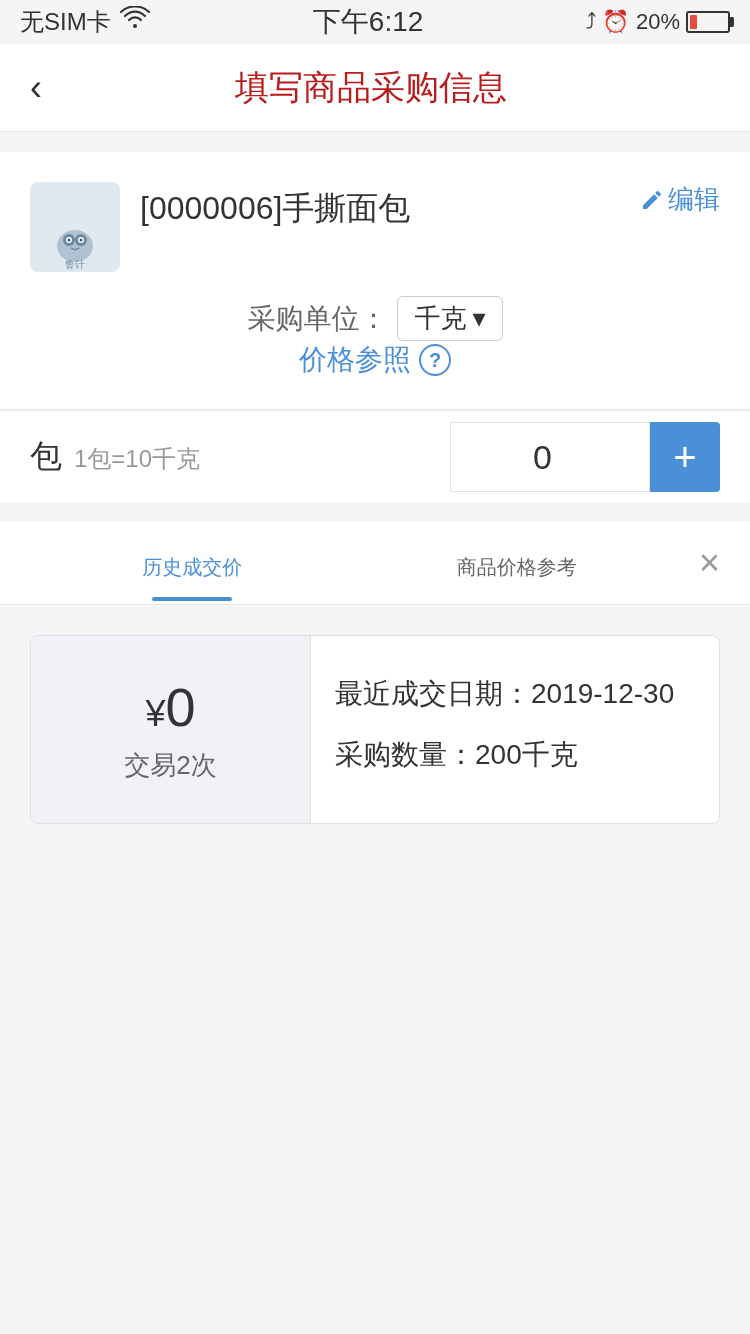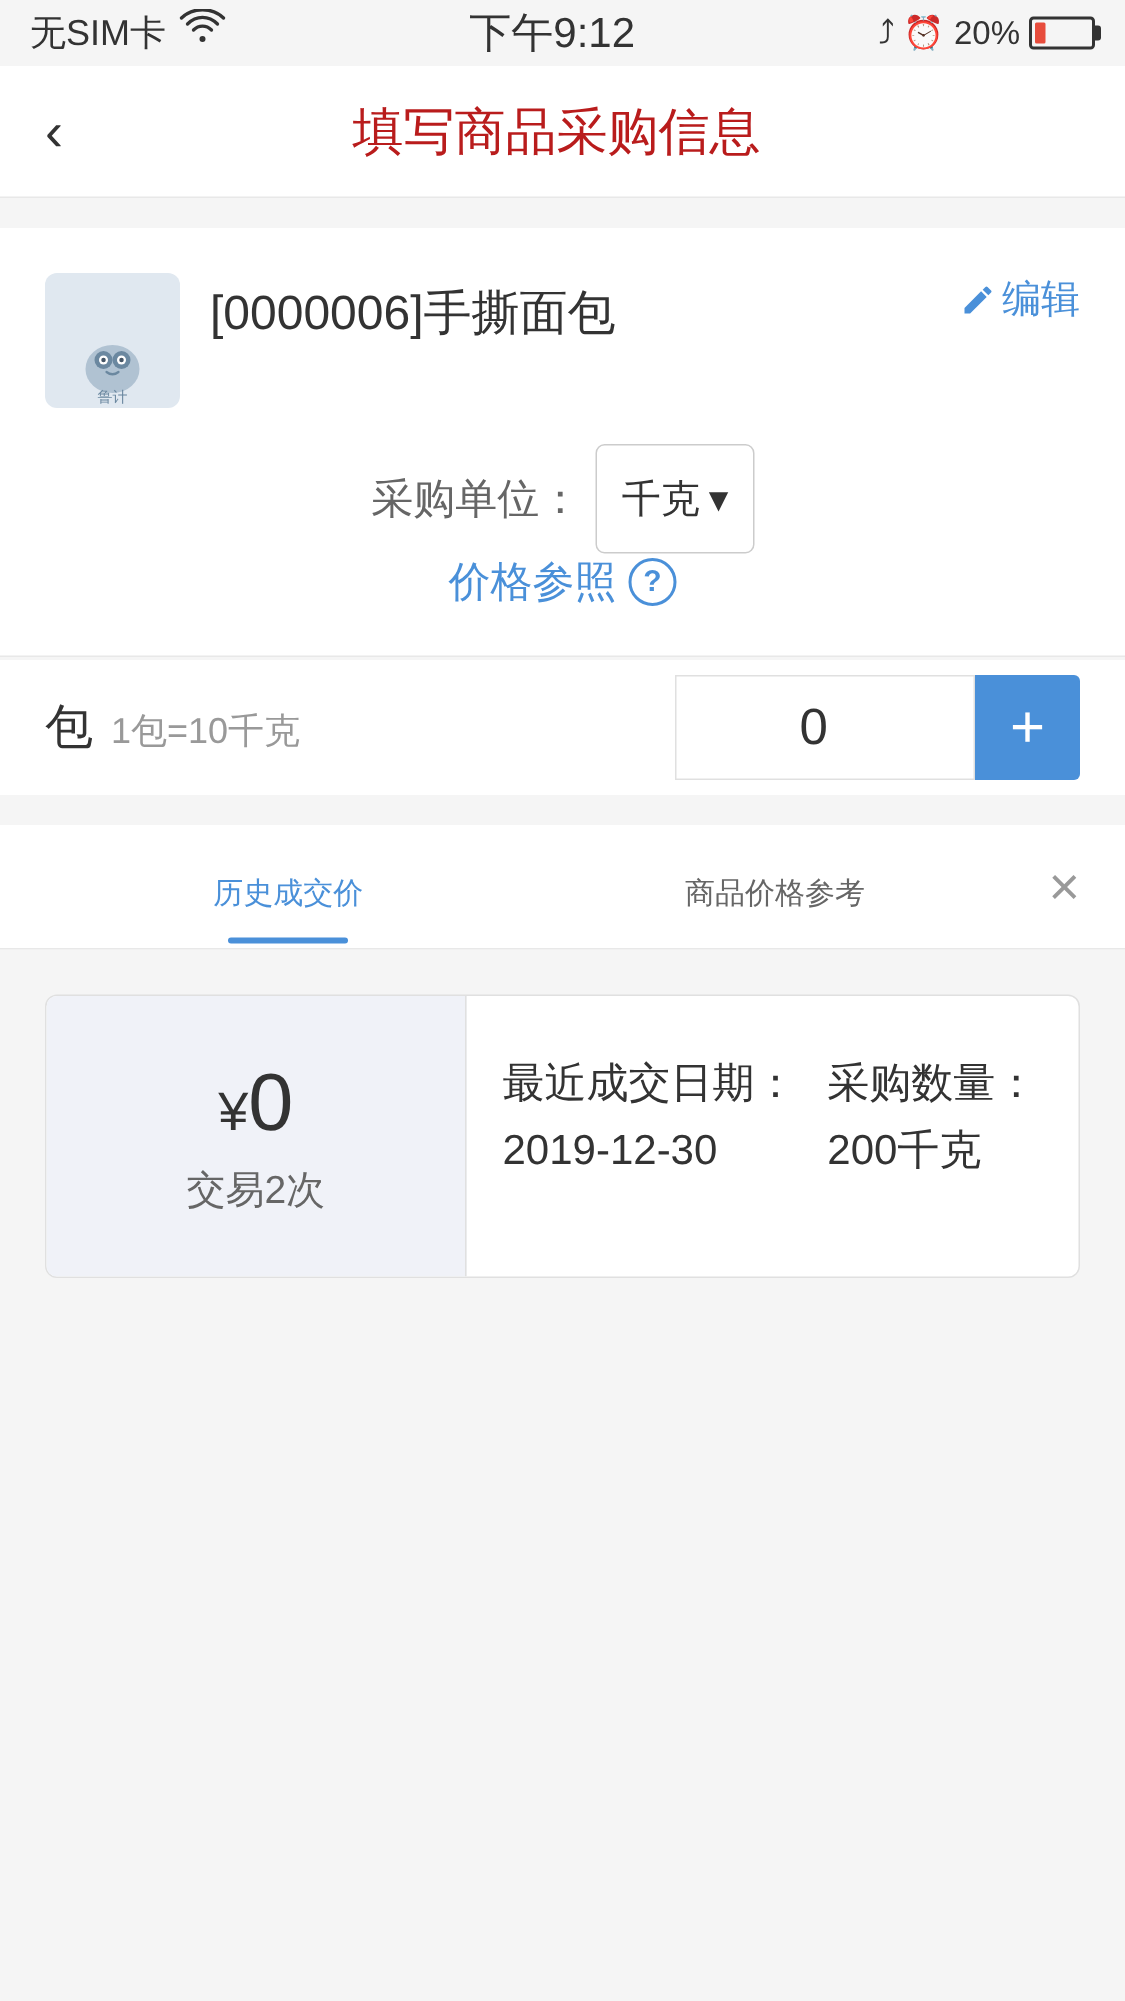--- a/index.html
+++ b/index.html
@@ -118,21 +118,21 @@
     .unit-label {
       font-size: 28px;
       color: #666;
       display: flex;
       align-items: center;
       gap: 10px;
     }
     .unit-selector {
       border: 1px solid #ccc;
       border-radius: 6px;
-      padding: 18px 16px;
+      padding: 4px 16px;
       font-size: 26px;
       color: #333;
       display: flex;
       align-items: center;
       gap: 6px;
       cursor: pointer;
     }
     .price-ref {
       font-size: 28px;
       color: #4a90d9;
@@ -275,20 +275,21 @@
     }
     .history-trades {
       font-size: 26px;
       color: #666;
       margin-top: 10px;
     }
     .history-right {
       flex: 1;
       padding: 36px 24px;
       display: flex;
+      flex-direction: column;
       gap: 16px;
     }
     .history-row {
       font-size: 28px;
       color: #333;
       line-height: 1.6;
     }
 
     
     .page-bg {
@@ -302,21 +303,21 @@
 <div class="status-bar">
   <div class="status-left">
     <span>无SIM卡</span>
     <svg width="32" height="24" viewBox="0 0 32 24" fill="none">
       <path d="M16 18a2 2 0 1 1 0 4 2 2 0 0 1 0-4z" fill="#333"></path>
       <path d="M10 14c1.6-1.6 3.8-2.6 6-2.6s4.4 1 6 2.6" stroke="#333" stroke-width="2.2" fill="none" stroke-linecap="round"></path>
       <path d="M6 10c2.7-2.7 6.4-4.4 10-4.4s7.3 1.7 10 4.4" stroke="#333" stroke-width="2.2" fill="none" stroke-linecap="round"></path>
       <path d="M2 6C5.3 2.7 10.4 0.5 16 0.5S26.7 2.7 30 6" stroke="#333" stroke-width="2.2" fill="none" stroke-linecap="round"></path>
     </svg>
   </div>
-  <div class="status-center">下午9:12</div>
+  <div class="status-center">下午6:12</div>
   <div class="status-right">
     <span style="font-size:22px;">⤴</span>
     <span style="font-size:22px;">⏰</span>
     <span>20%</span>
     <div class="battery">
       <div class="battery-fill"></div>
     </div>
   </div>
 </div>
 

